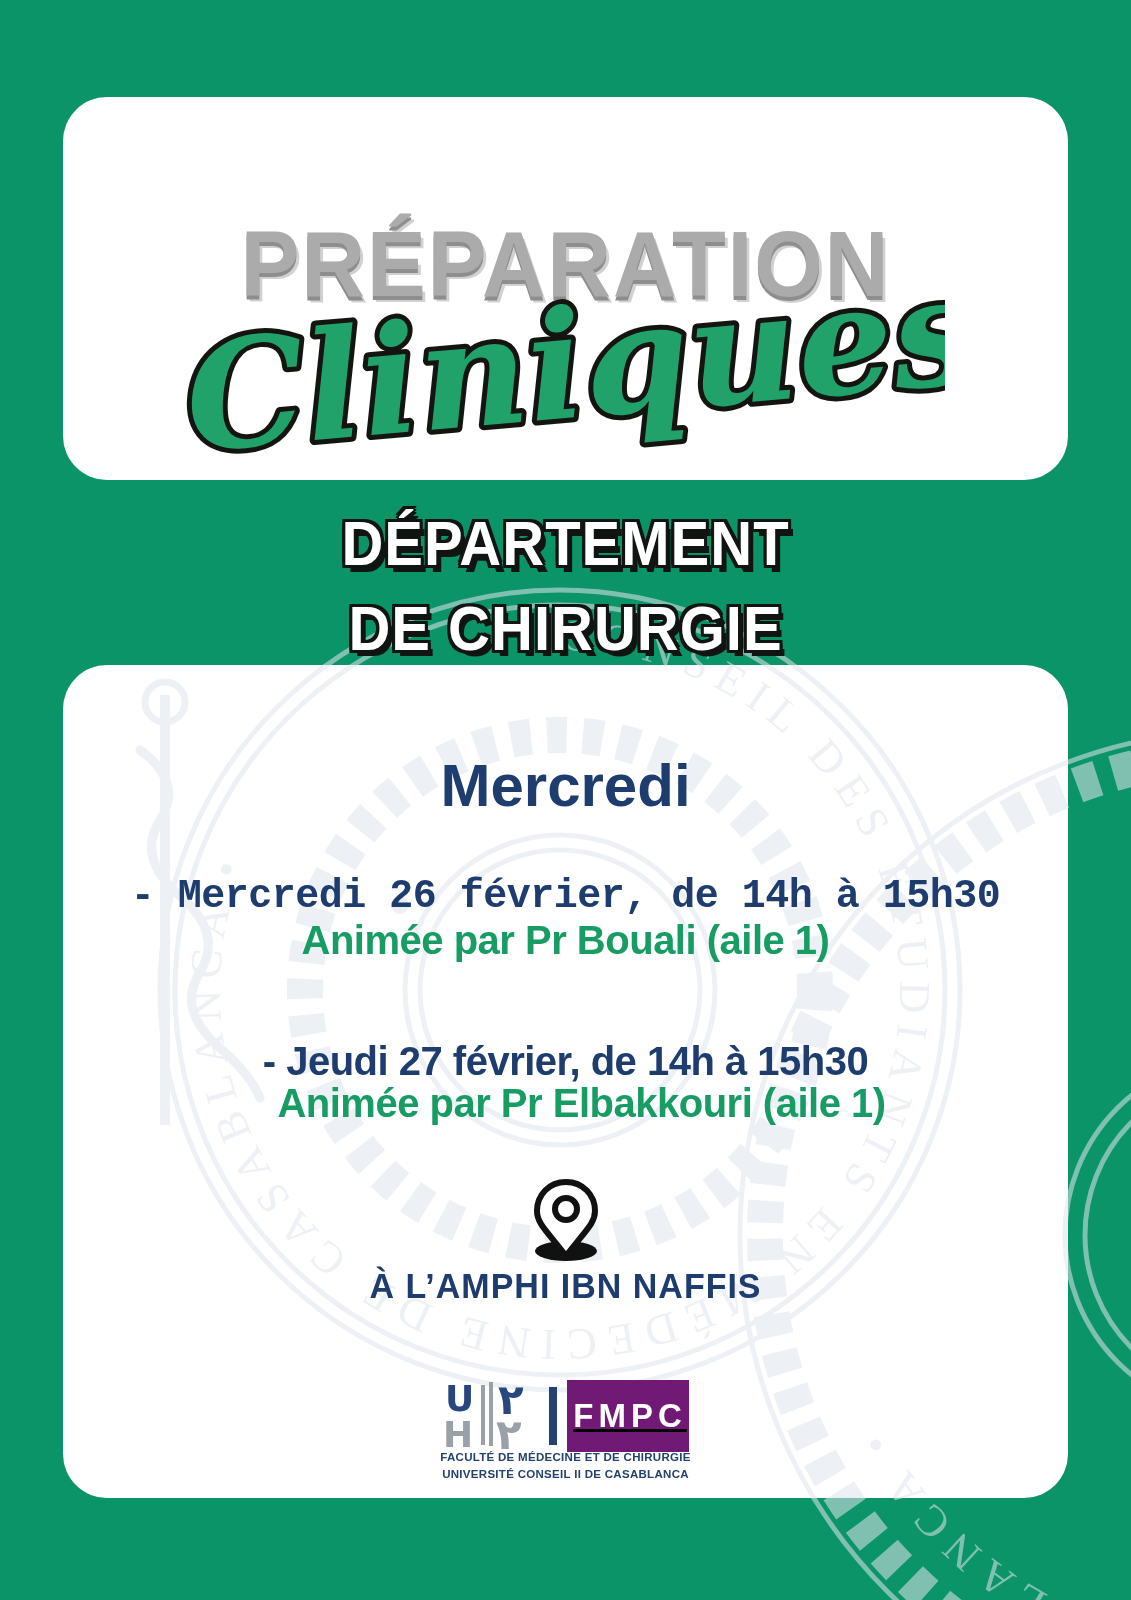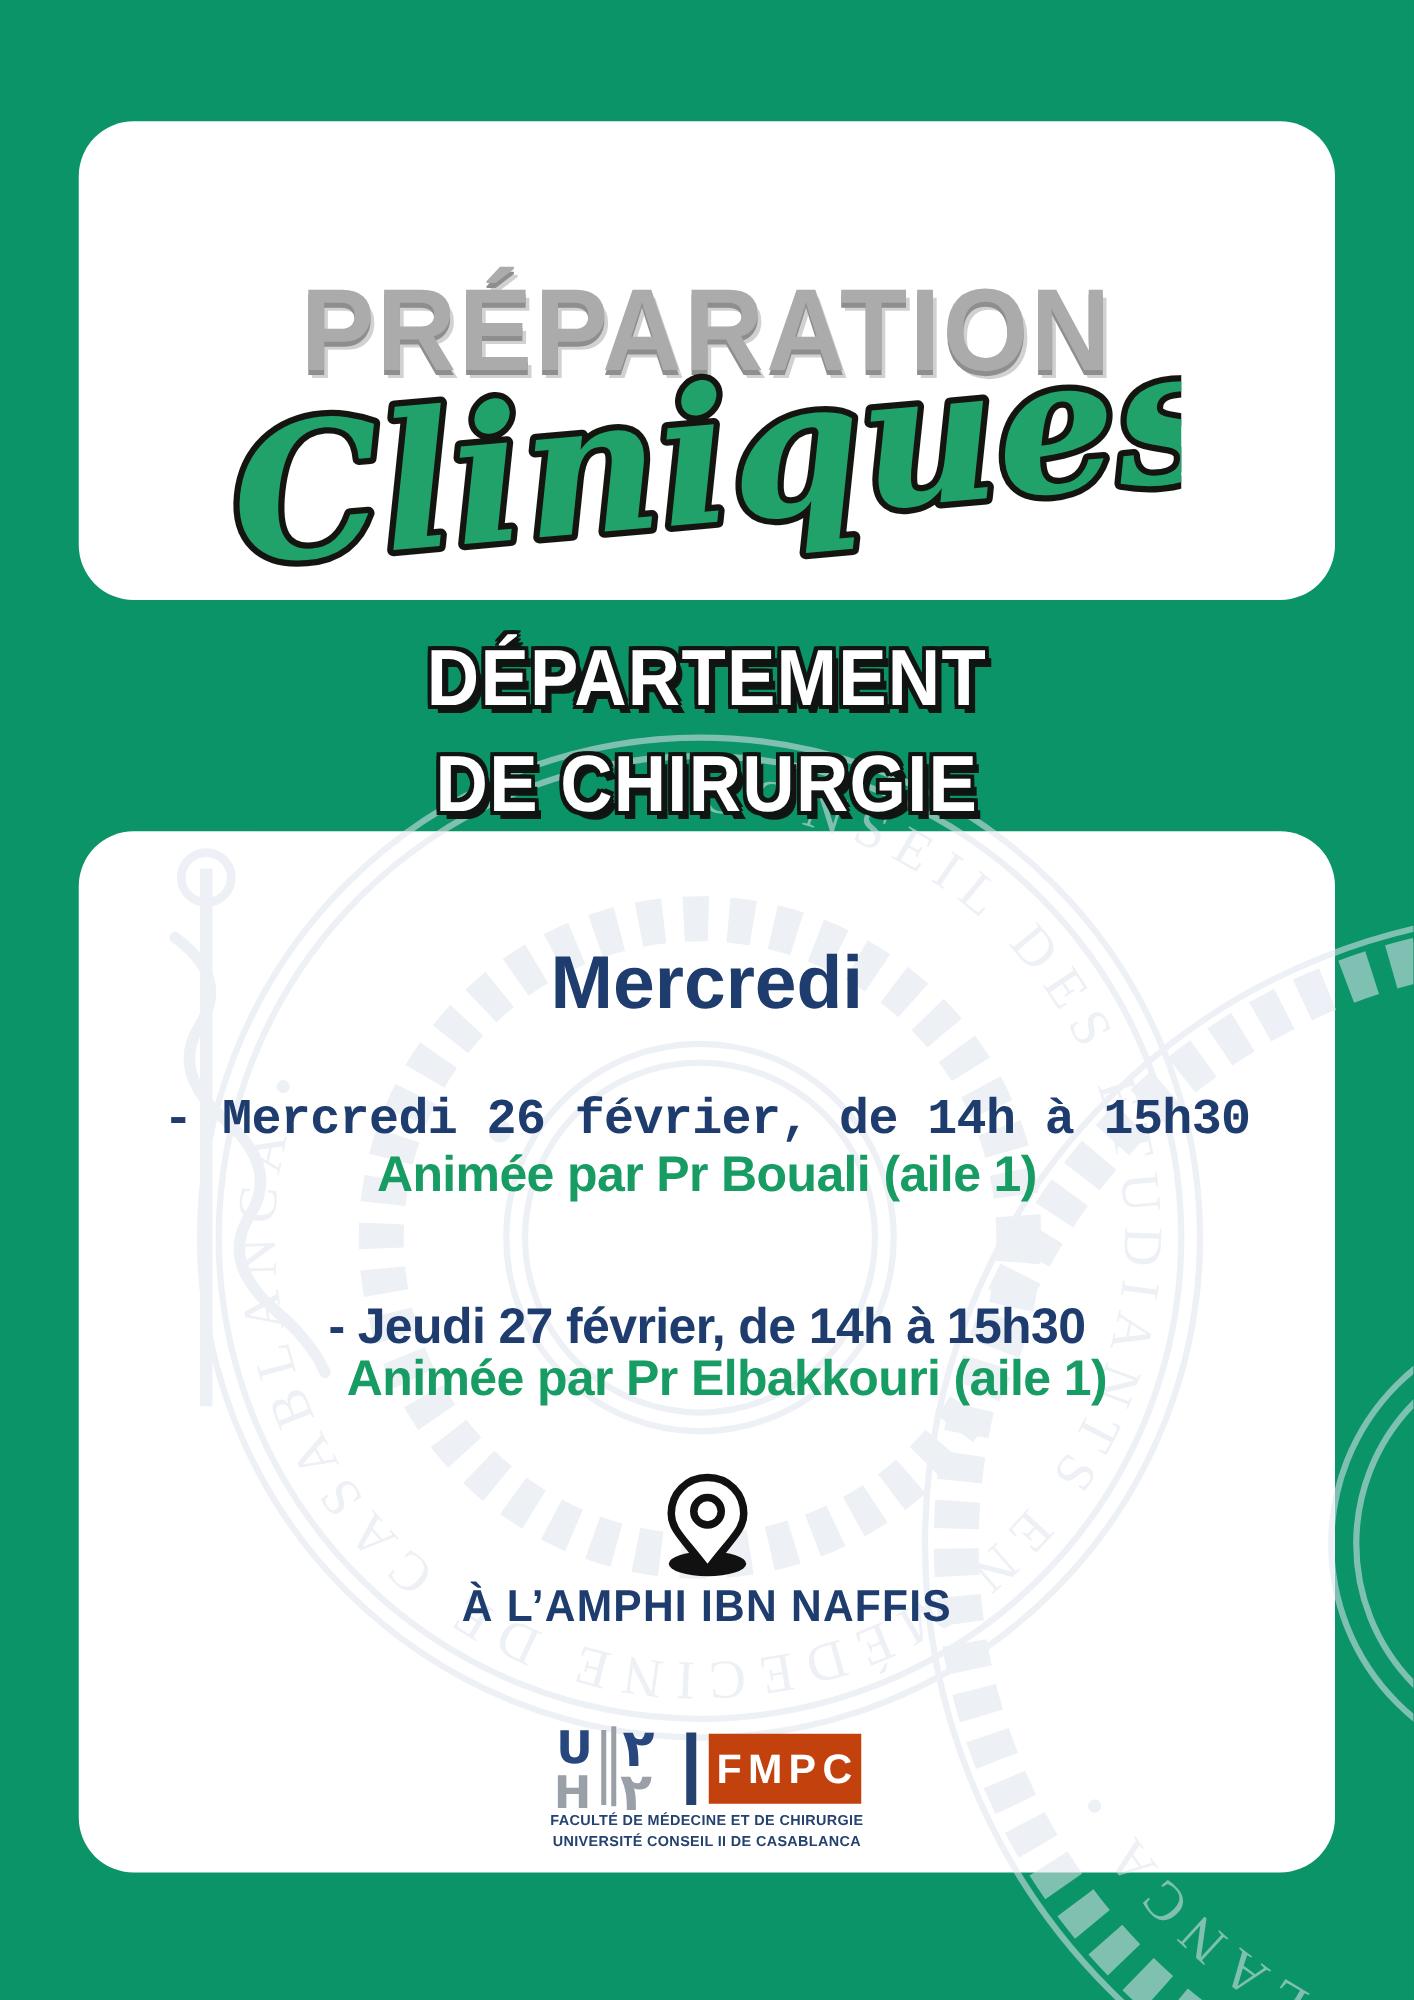--- a/index.html
+++ b/index.html
@@ -23,21 +23,21 @@
           text-shadow:-3px -3px 0 #101512,3px -3px 0 #101512,-3px 3px 0 #101512,3px 3px 0 #101512,
                       0 -3px 0 #101512,0 3px 0 #101512,-3px 0 0 #101512,3px 0 0 #101512,5px 6px 0 #101512;}
   .heading{top:751px;font-size:60px;font-weight:800;color:#1e3d6e;}
   .sched{font-size:40px;font-weight:800;letter-spacing:-.5px;color:#1e3d6e;}
   .host{font-size:40px;font-weight:800;letter-spacing:-.5px;color:#179c63;}
   .s1{top:874px;font-family:Liberation Mono, monospace;} .h1{top:918px;} .s2{top:1039px;} .h2{top:1081px;margin-left:16px;}
   .pinwrap{top:1178px;}
   .venue{top:1266px;font-size:34px;font-weight:800;letter-spacing:1px;color:#1e3d6e;transform:scaleY(1.05);}
   .logo-row{position:absolute;left:63px;top:1380px;width:1005px;display:flex;align-items:center;justify-content:center;gap:10px;}
   .logo-bar{width:8px;height:58px;background:#24416f;}
-  .fmpc-box{width:122px;height:56px;background:#c2410c;display:flex;align-items:center;justify-content:center;}
+  .fmpc-box{width:122px;height:72px;background:#701a75;display:flex;align-items:center;justify-content:center;text-decoration:underline;}
   .fmpc-box span{color:#fff;font-size:33px;font-weight:bold;letter-spacing:5px;padding-left:5px;}
   .logo-captions{top:1449px;font-size:11.5px;font-weight:700;letter-spacing:.3px;line-height:1.45;color:#24416f;}
   .mono-txt{font-family:"DejaVu Sans",sans-serif;font-weight:bold;}
   .wm text{font-family:"Liberation Serif",serif;font-size:44px;letter-spacing:10px;fill:#dfe4ee;}
 </style>
 </head>
 <body>
 
 <div class="poster">
 

